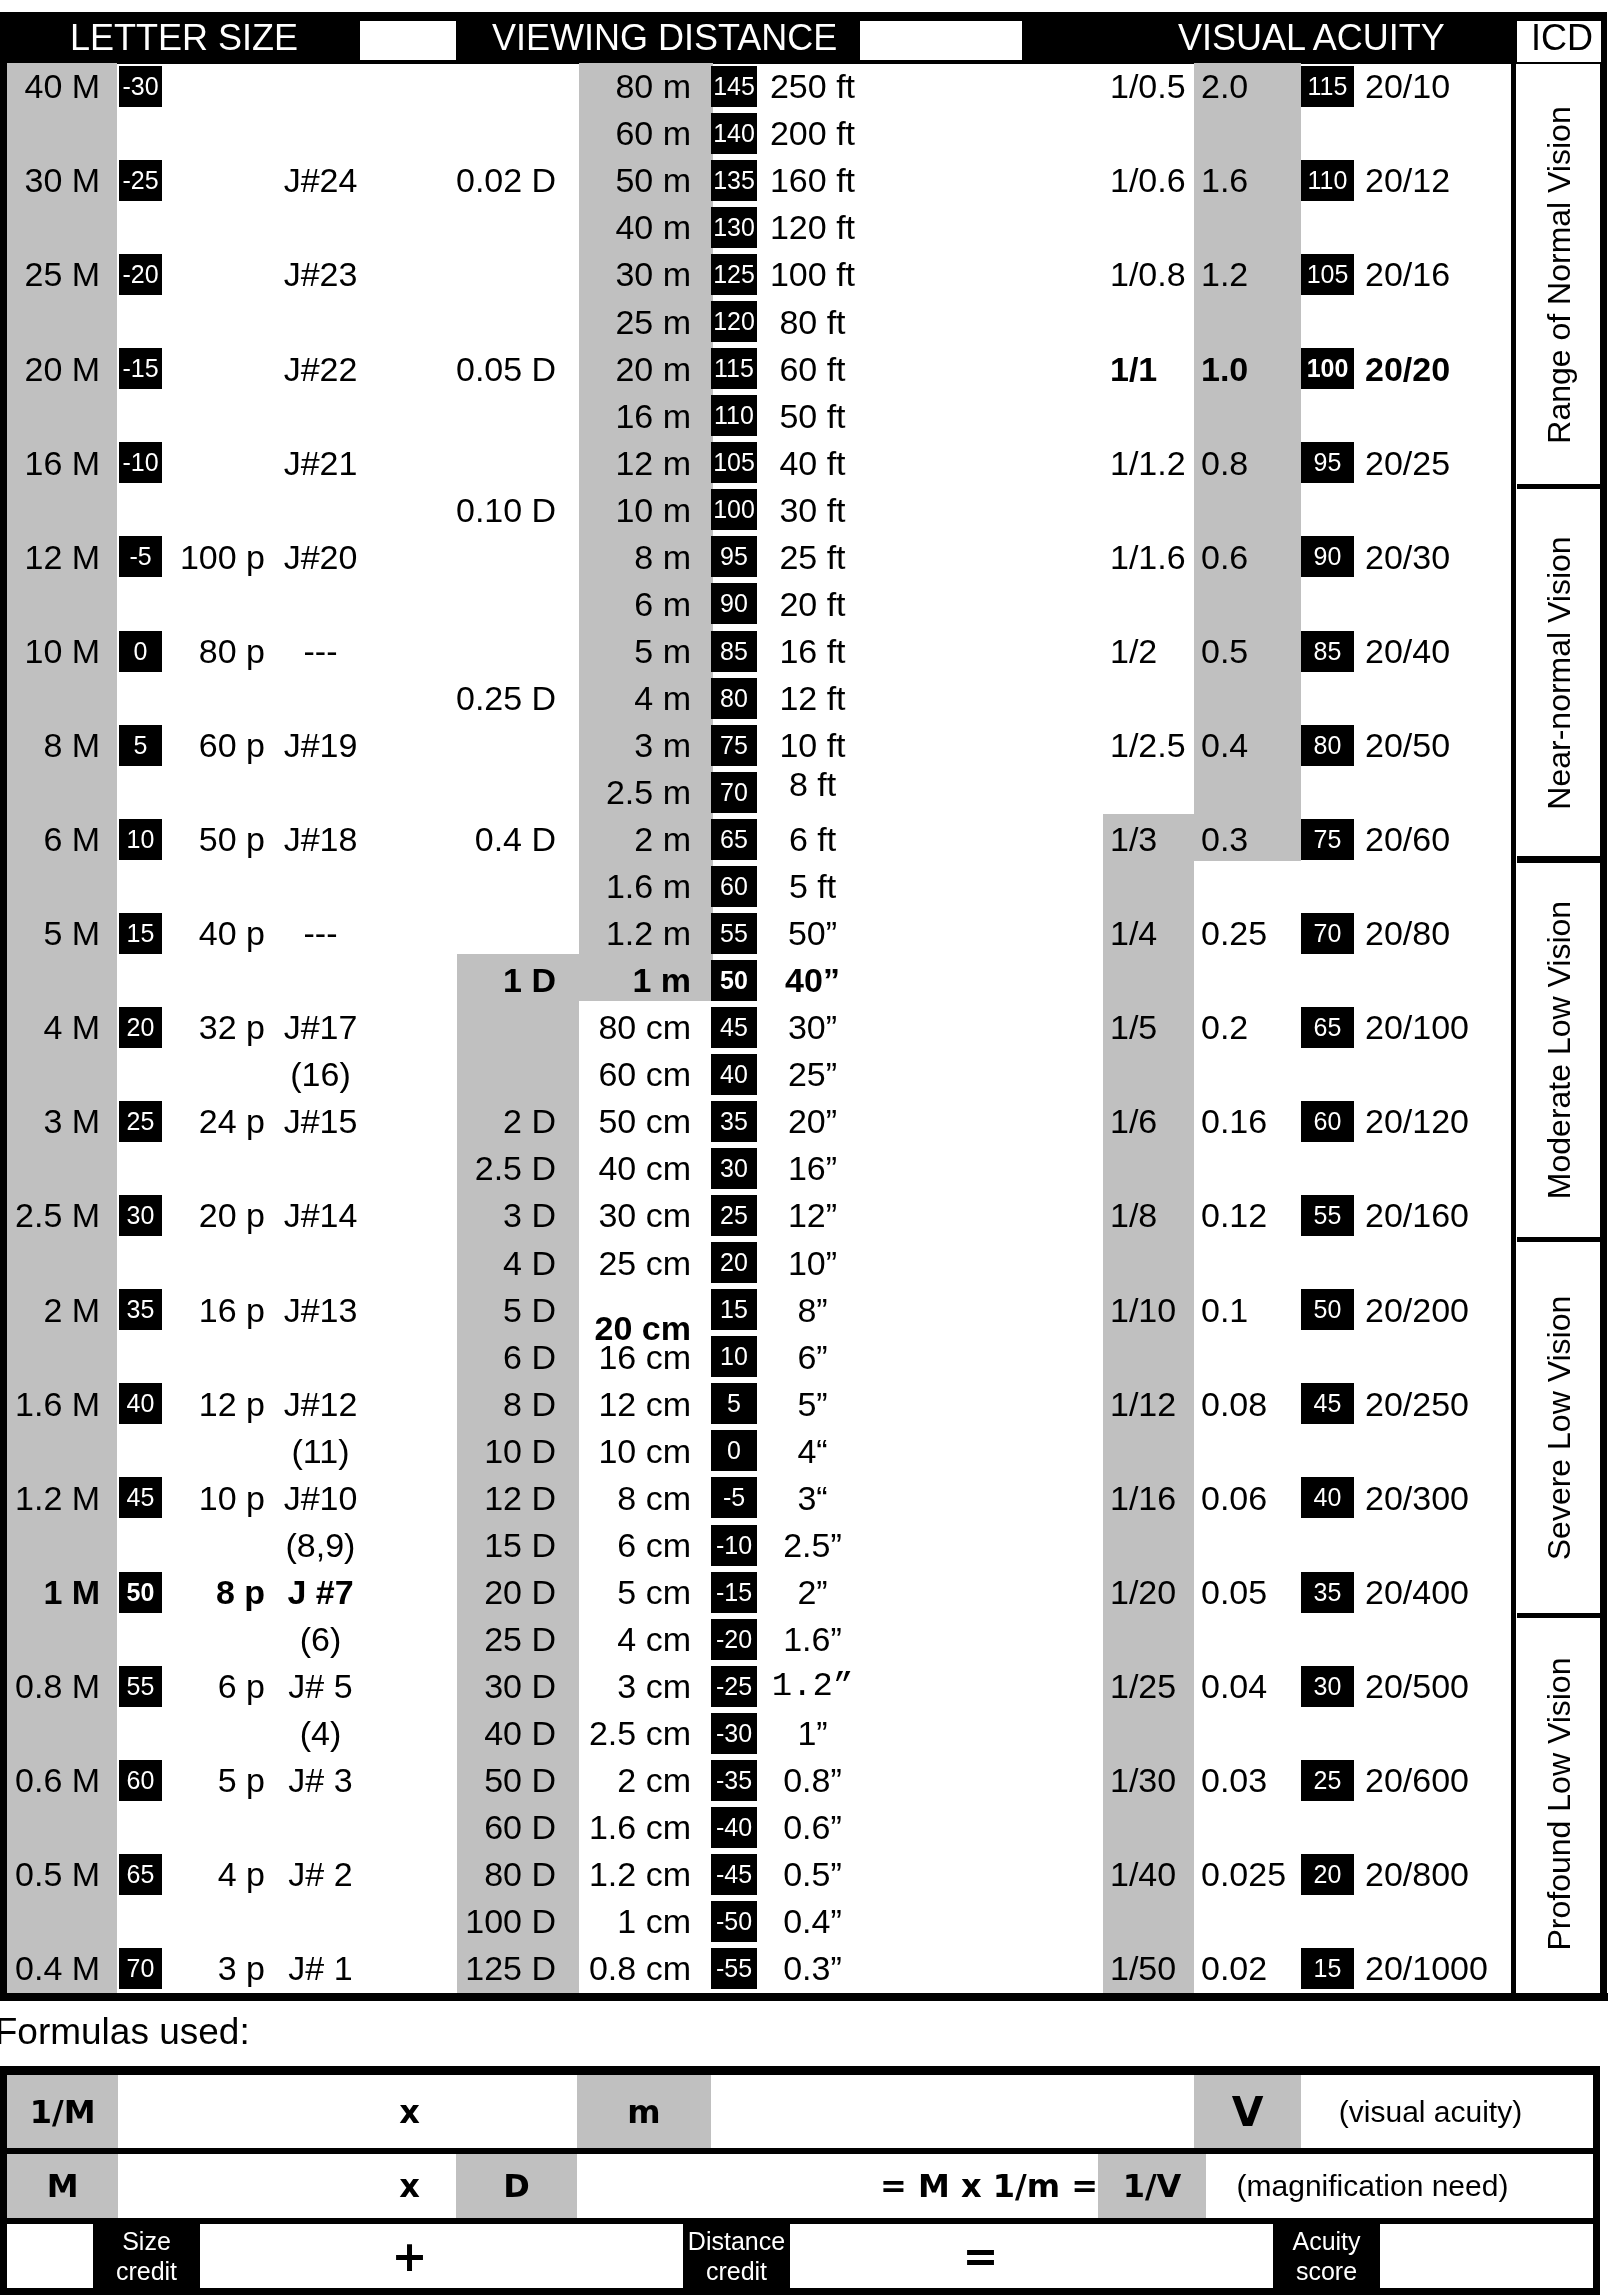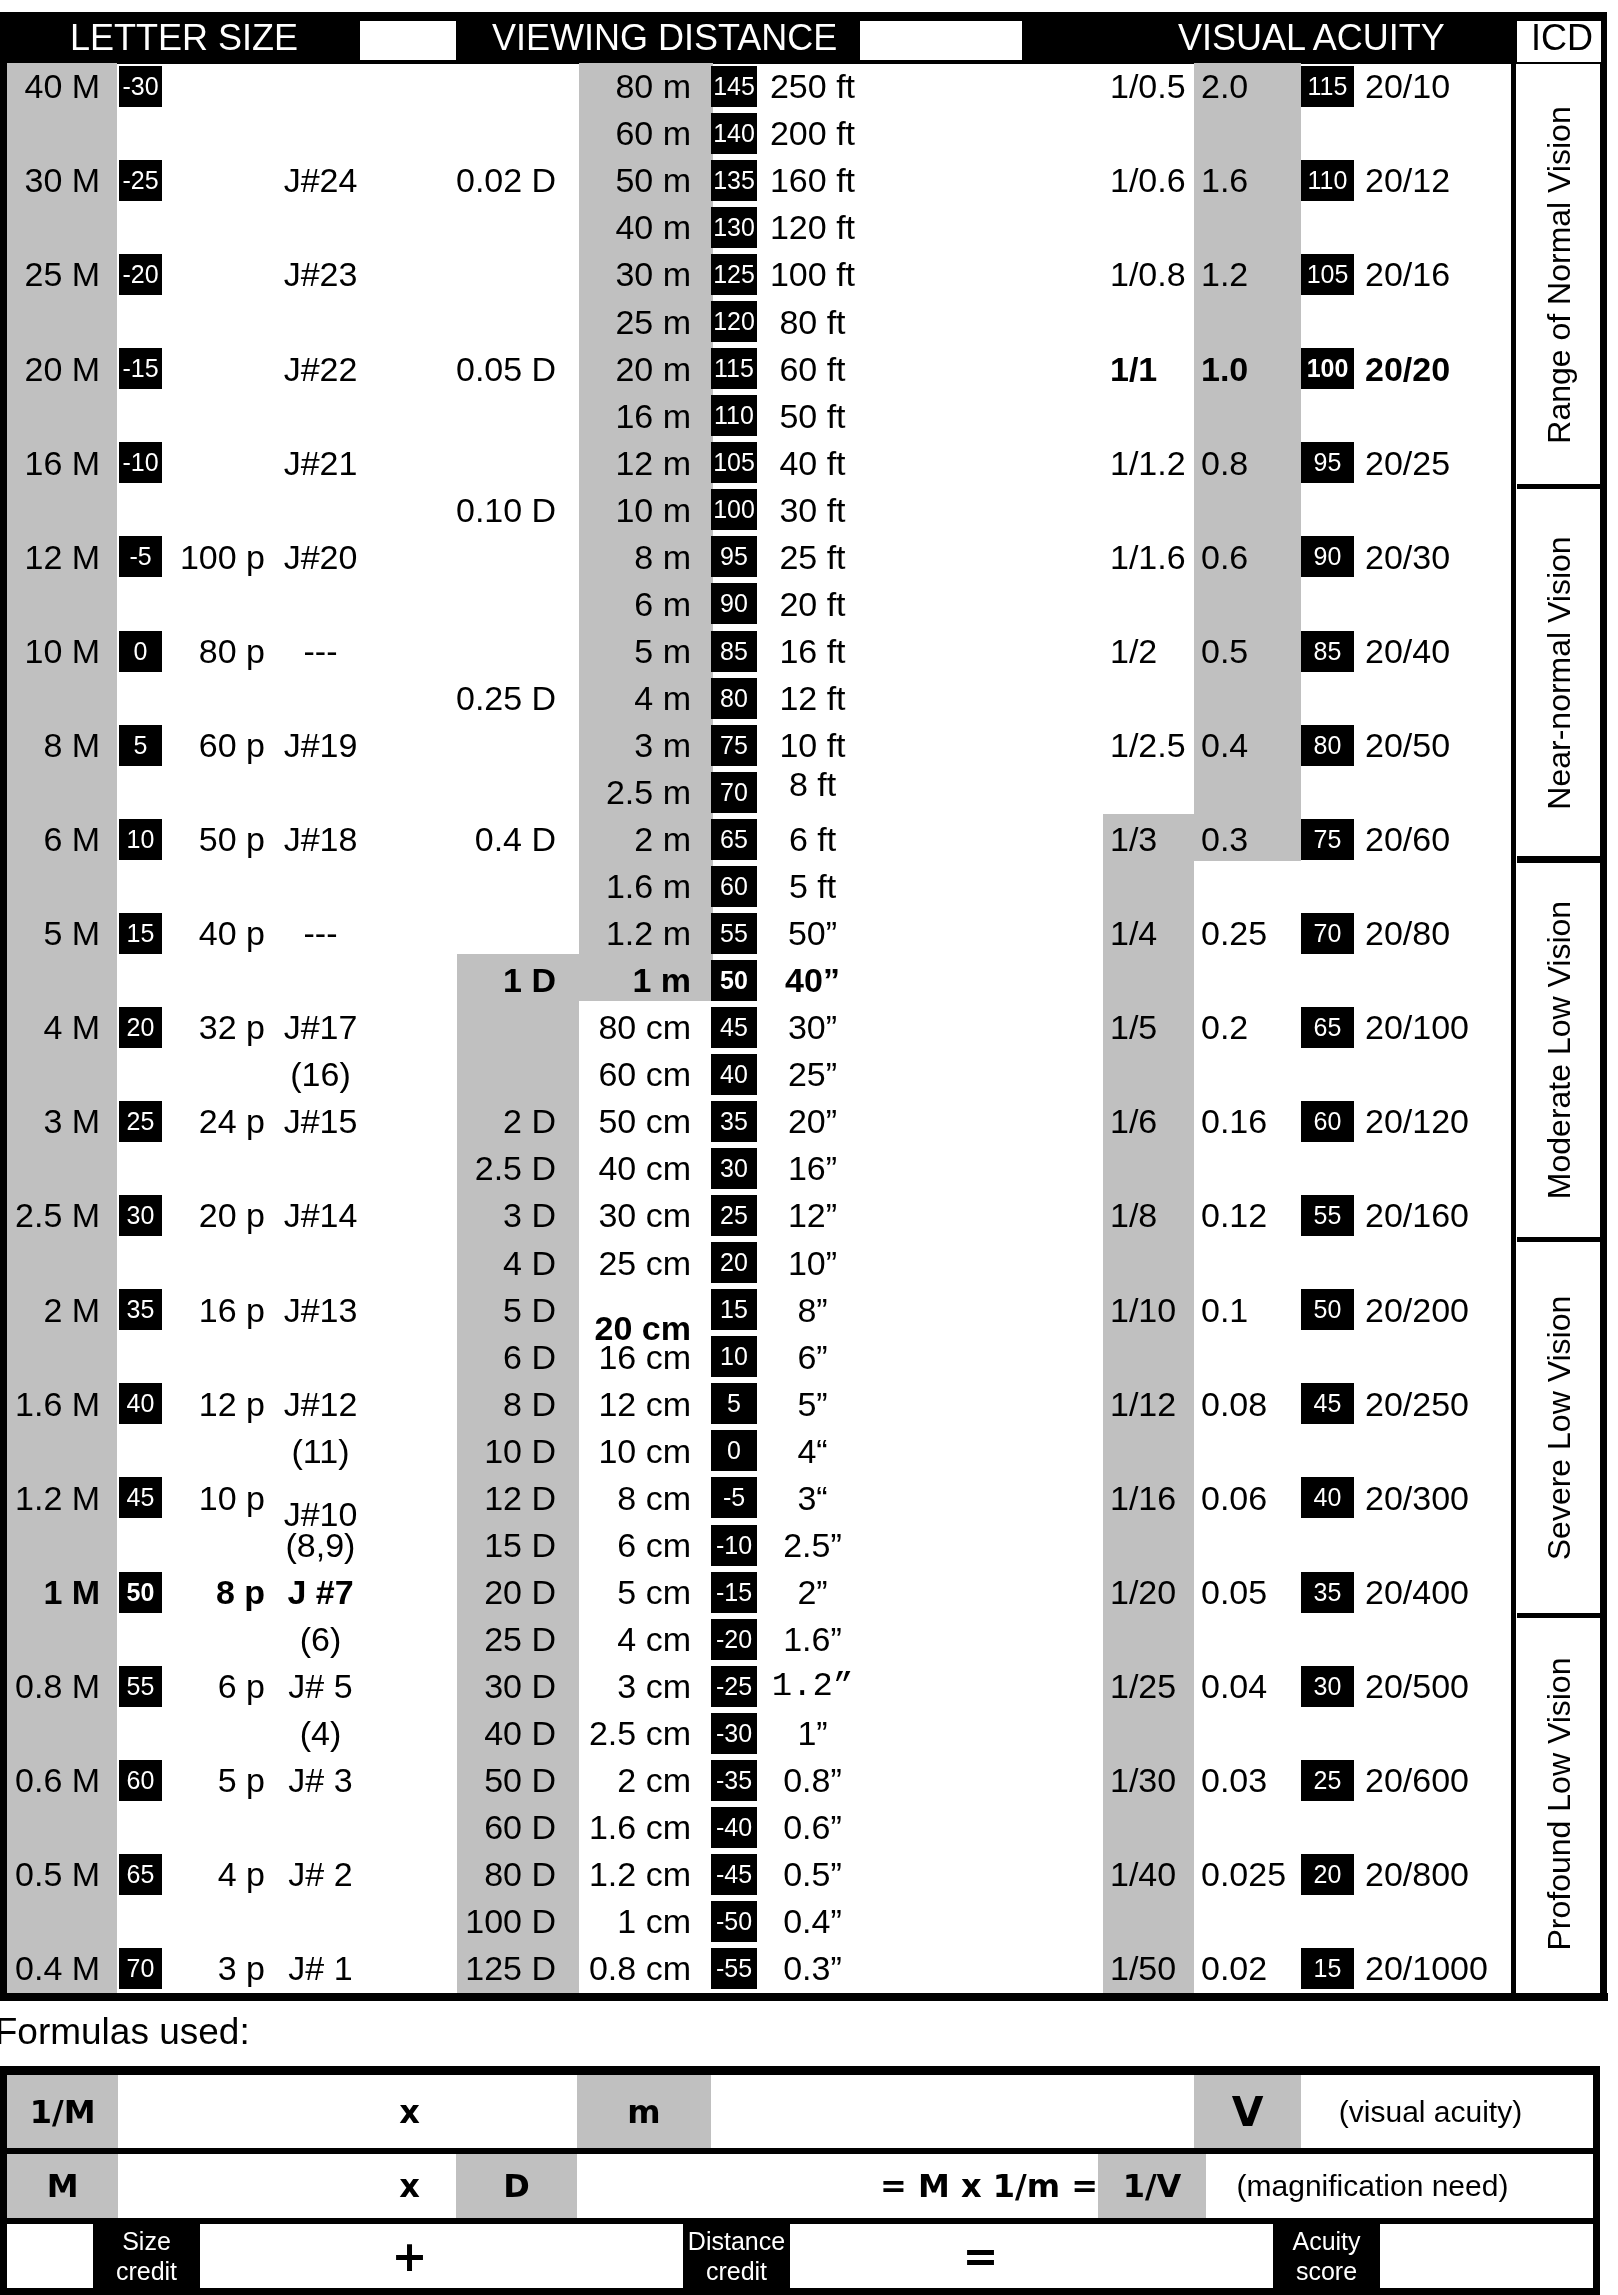--- a/index.html
+++ b/index.html
@@ -121,21 +121,21 @@
     <div class="cell r" style="left: 160px; width: 105px; top: 1287px;">16 p</div>
     <div class="cell c" style="left: 276px; width: 89px; top: 1287px;">J#13</div>
     <div class="cell r" style="left: 7.1px; width: 93px; top: 1381px;">1.6 M</div>
     <div class="box" style="left: 119px; width: 43px; top: 1383px;">40</div>
     <div class="cell r" style="left: 160px; width: 105px; top: 1381px;">12 p</div>
     <div class="cell c" style="left: 276px; width: 89px; top: 1381px;">J#12</div>
     <div class="cell c" style="left: 276px; width: 89px; top: 1428px;">(11)</div>
     <div class="cell r" style="left: 7.1px; width: 93px; top: 1475px;">1.2 M</div>
     <div class="box" style="left: 119px; width: 43px; top: 1477px;">45</div>
     <div class="cell r" style="left: 160px; width: 105px; top: 1475px;">10 p</div>
-    <div class="cell c" style="left: 276px; width: 89px; top: 1475px; margin-top: 16px;">J#10</div>
+    <div class="cell c" style="left: 276px; width: 89px; top: 1475px;">J#10</div>
     <div class="cell c" style="left: 276px; width: 89px; top: 1522px;">(8,9)</div>
     <div class="cell r bold" style="left: 7.1px; width: 93px; top: 1569px;">1 M</div>
     <div class="box bold" style="left: 119px; width: 43px; top: 1572px;">50</div>
     <div class="cell r bold" style="left: 160px; width: 105px; top: 1569px;">8 p</div>
     <div class="cell c bold" style="left: 276px; width: 89px; top: 1569px;">J #7</div>
     <div class="cell c" style="left: 276px; width: 89px; top: 1616px;">(6)</div>
     <div class="cell r" style="left: 7.1px; width: 93px; top: 1663px;">0.8 M</div>
     <div class="box" style="left: 119px; width: 43px; top: 1666px;">55</div>
     <div class="cell r" style="left: 160px; width: 105px; top: 1663px;">6 p</div>
     <div class="cell c" style="left: 276px; width: 89px; top: 1663px;">J# 5</div>

